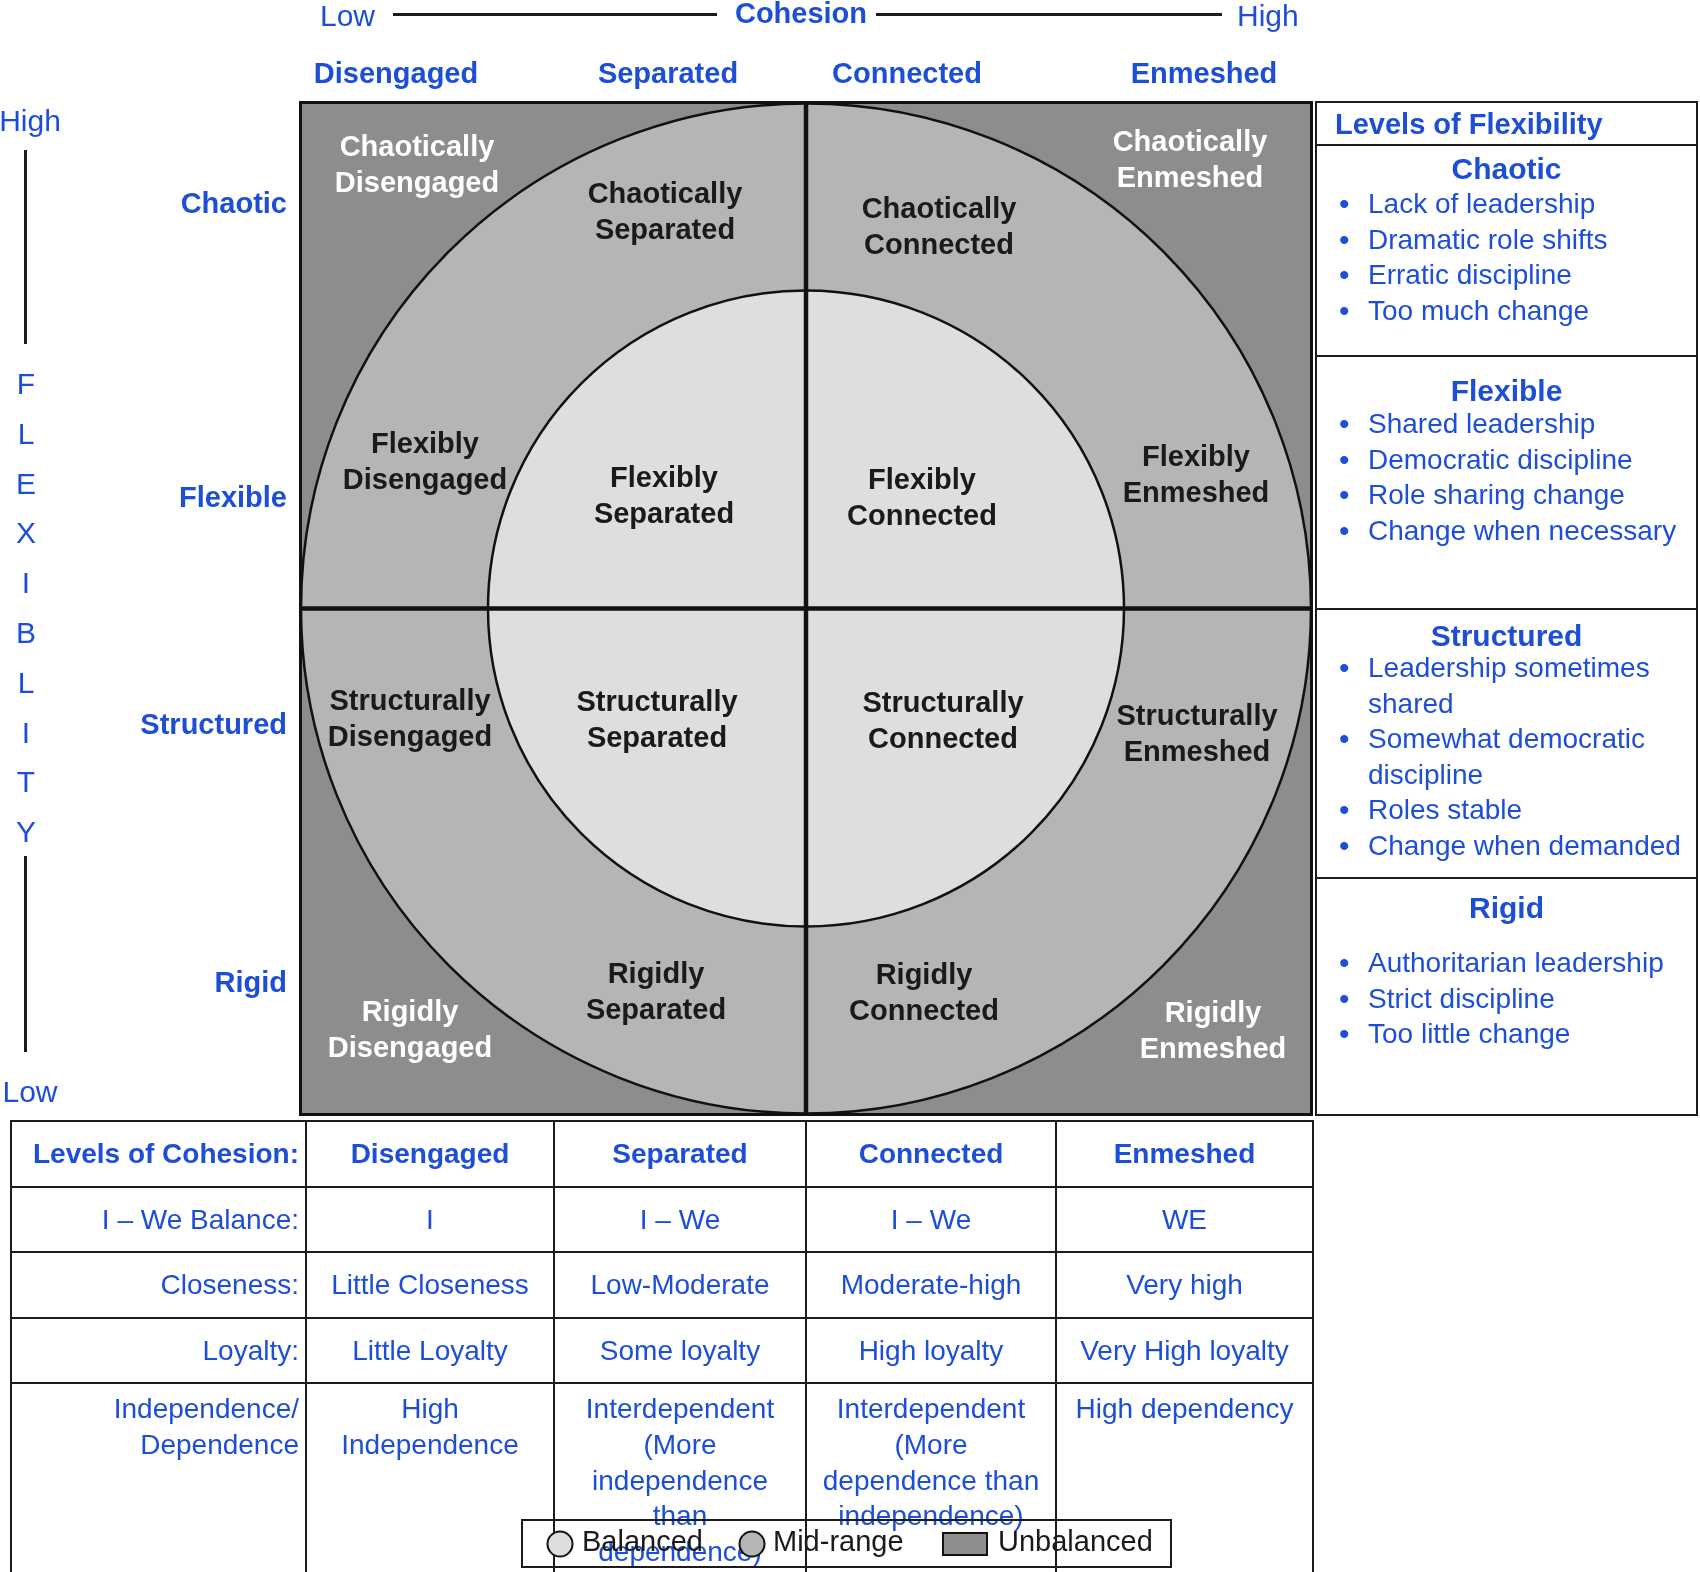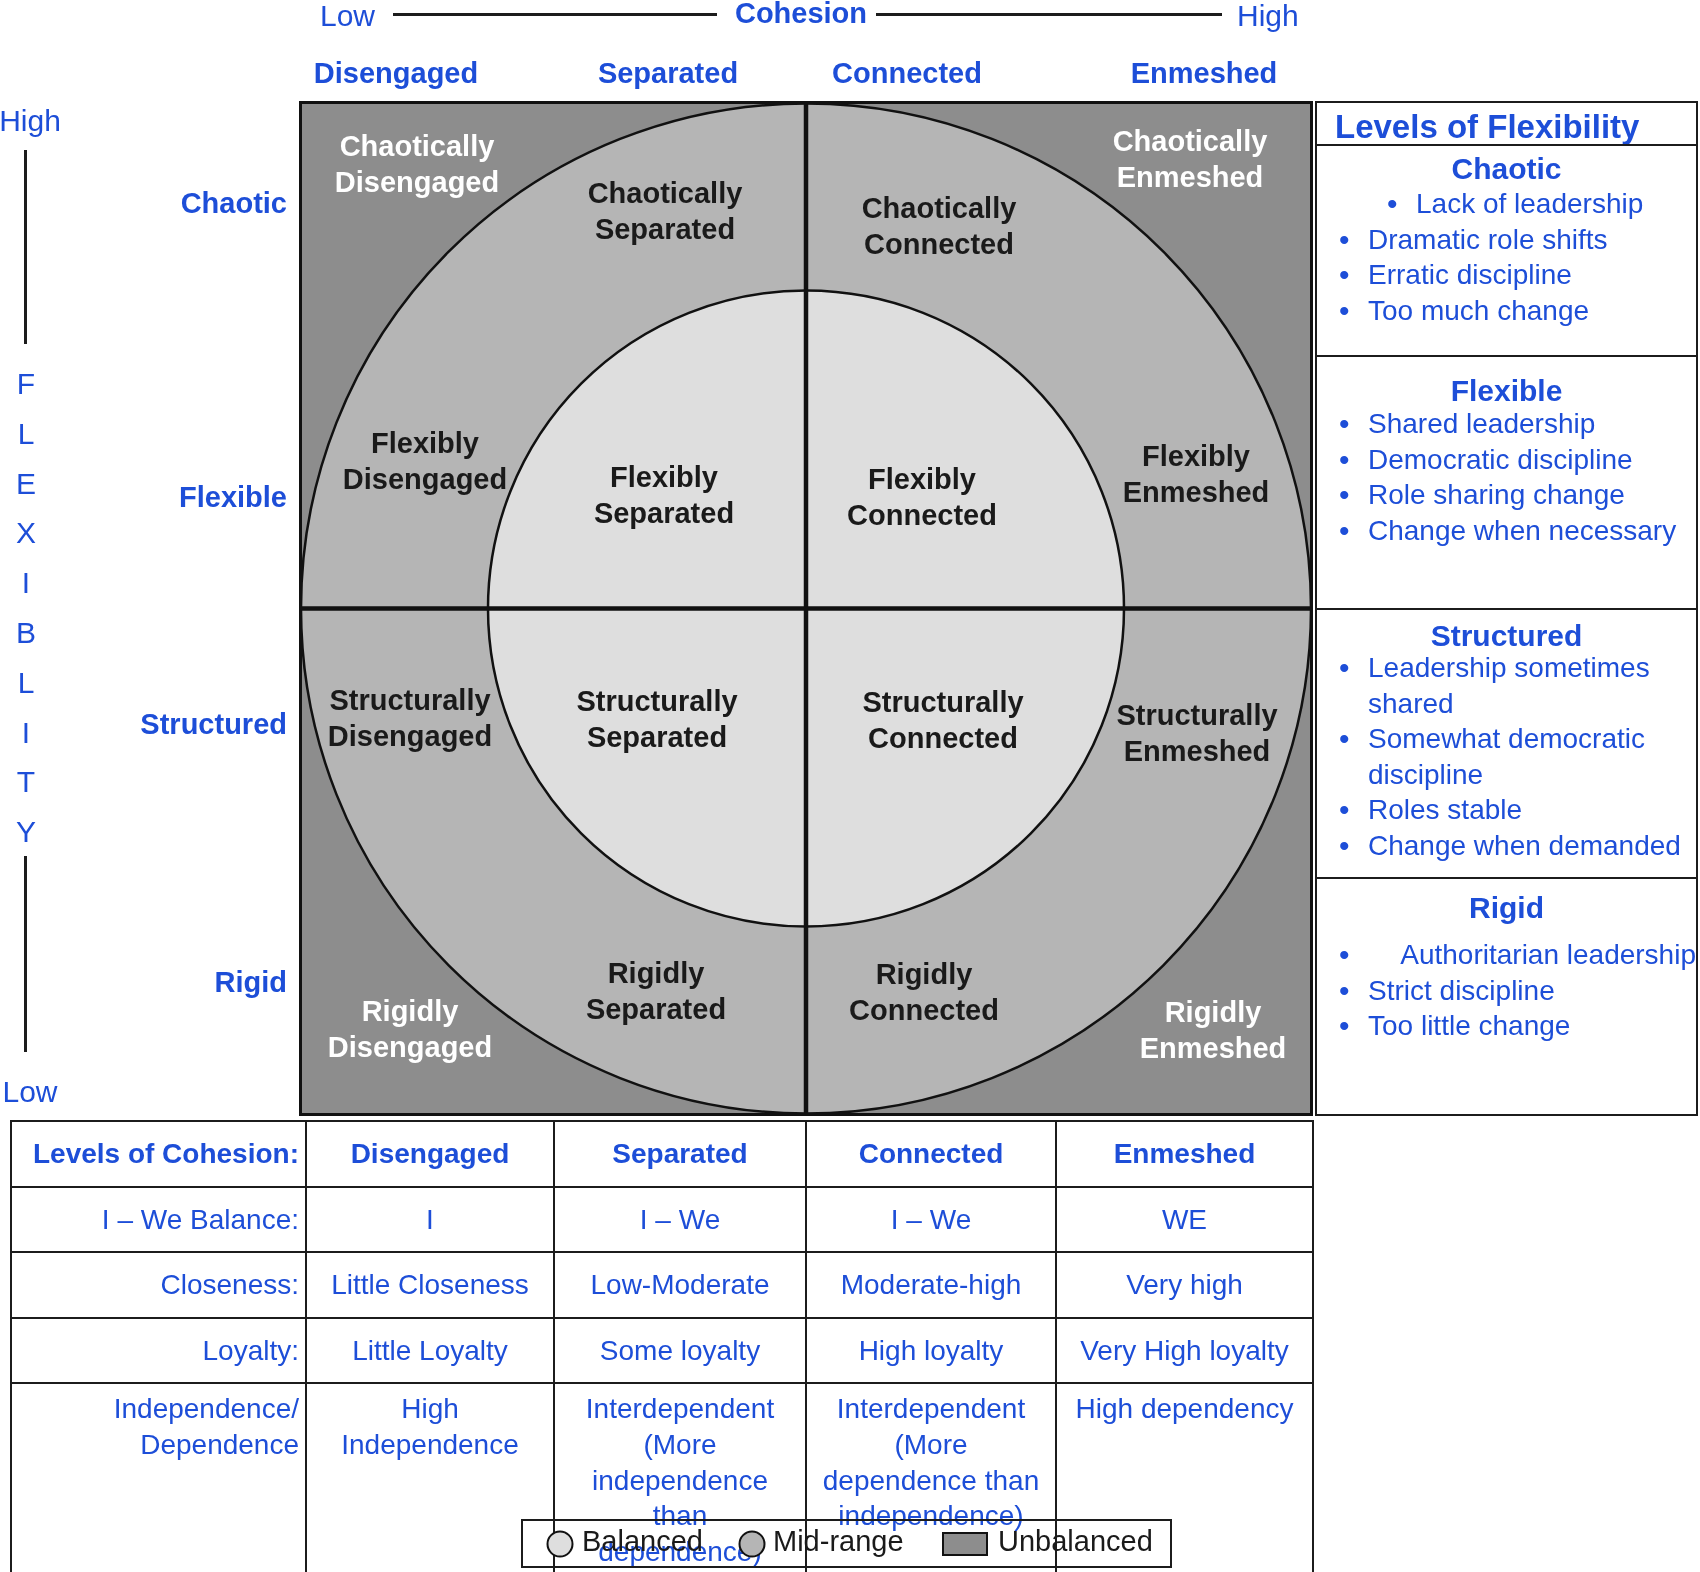--- a/index.html
+++ b/index.html
@@ -67,46 +67,46 @@
     <text><tspan x="644" y="611">Structurally</tspan><tspan x="644" y="647">Connected</tspan></text>
     <text><tspan x="898" y="624">Structurally</tspan><tspan x="898" y="660">Enmeshed</tspan></text>
     <text fill="#fff"><tspan x="111" y="920">Rigidly</tspan><tspan x="111" y="956">Disengaged</tspan></text>
     <text><tspan x="357" y="882">Rigidly</tspan><tspan x="357" y="918">Separated</tspan></text>
     <text><tspan x="625" y="883">Rigidly</tspan><tspan x="625" y="919">Connected</tspan></text>
     <text fill="#fff"><tspan x="914" y="921">Rigidly</tspan><tspan x="914" y="957">Enmeshed</tspan></text>
   </g>
 </svg>
 
 <div class="panelbox" style="top:101px;height:45px;">
-  <div style="font-weight:bold;font-size:33px;padding:5px 0 0 18px;">Levels of Flexibility</div>
+  <div style="font-weight:bold;font-size:29px;padding:5px 0 0 18px;">Levels of Flexibility</div>
 </div>
 <div class="panelbox" style="top:144px;height:213px;">
   <div class="ptitle" style="margin-top:6px;">Chaotic</div>
-  <div class="pli" style="margin-top:0px;margin-left:48px;">Lack of leadership</div>
+  <div class="pli" style="margin-top:0px;">Lack of leadership</div>
   <div class="pli">Dramatic role shifts</div>
   <div class="pli">Erratic discipline</div>
   <div class="pli">Too much change</div>
 </div>
 <div class="panelbox" style="top:355px;height:255px;">
   <div class="ptitle" style="margin-top:17px;">Flexible</div>
   <div class="pli" style="margin-top:-2px;">Shared leadership</div>
   <div class="pli">Democratic discipline</div>
   <div class="pli">Role sharing change</div>
   <div class="pli">Change when necessary</div>
 </div>
 <div class="panelbox" style="top:608px;height:271px;">
   <div class="ptitle" style="margin-top:9px;">Structured</div>
   <div class="pli" style="margin-top:-3px;">Leadership sometimes shared</div>
   <div class="pli">Somewhat democratic discipline</div>
   <div class="pli">Roles stable</div>
   <div class="pli">Change when demanded</div>
 </div>
 <div class="panelbox" style="top:877px;height:239px;">
   <div class="ptitle" style="margin-top:12px;">Rigid</div>
-  <div class="pli" style="margin-top:12px;text-align:right;">Authoritarian leadership</div>
+  <div class="pli" style="margin-top:20px;">Authoritarian leadership</div>
   <div class="pli">Strict discipline</div>
   <div class="pli">Too little change</div>
 </div>
 
 <table class="abs" style="left:10px;top:1120px;border-collapse:collapse;table-layout:fixed;font-size:28px;" cellspacing="0">
   <colgroup>
         <col style="width:295px">
         <col style="width:248px">
         <col style="width:252px">
         <col style="width:250px">

